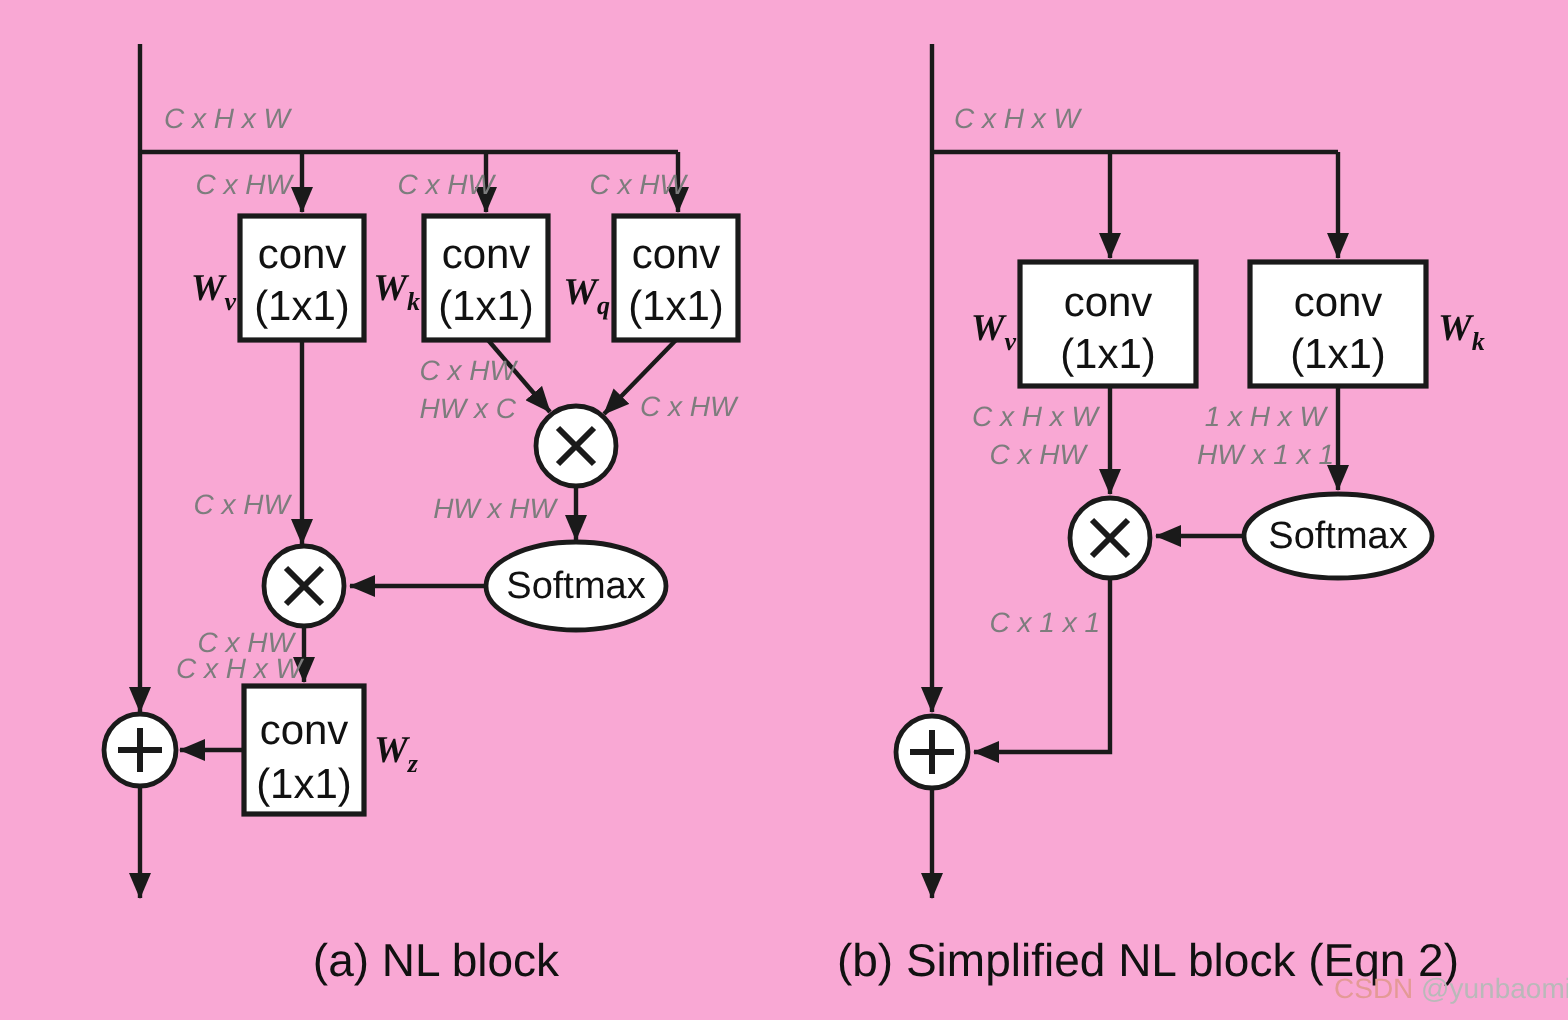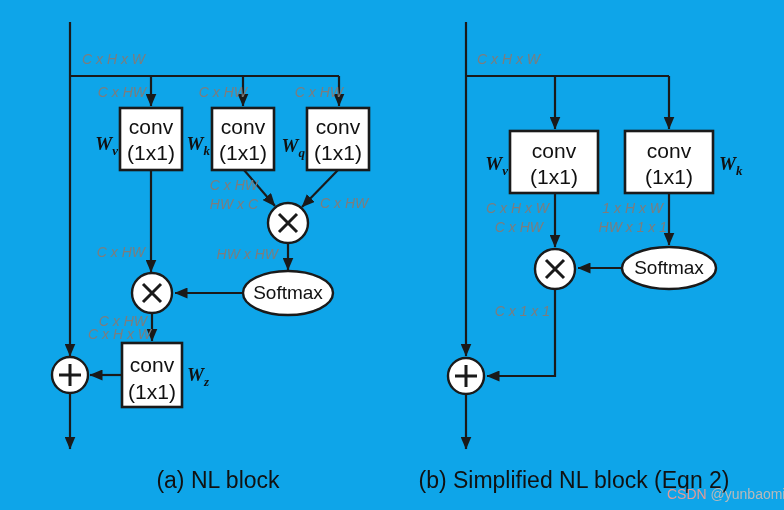--- a/index.html
+++ b/index.html
@@ -1,16 +1,16 @@
 <!DOCTYPE html>
 <html><head>
 <meta charset="utf-8">
 <style>
   html,body{margin:0;padding:0;background:#ffffff;}
-  .stage{position:relative;width:784px;height:510px;background:#0ea5e9;overflow:hidden;}
+  .stage{position:relative;width:784px;height:510px;background:#f9a8d4;overflow:hidden;}
   svg text{font-family:"Liberation Sans",sans-serif;}
   .dim{font-style:italic;font-size:14px;fill:#7d7d7d;}
   .boxlbl{font-size:21px;fill:#111;}
   .cap{font-size:23px;fill:#111;}
   .wlbl{font-family:"Liberation Serif",serif;font-style:italic;font-weight:bold;font-size:19px;fill:#111;}
   .wsub{font-size:13px;}
   .oplbl{font-size:19px;fill:#111;}
   .wm-brand{font-size:14px;fill:#e49a96;}
   .wm-handle{font-size:14px;fill:#b9b9b9;}
   .edge{stroke:#1a1a1a;stroke-width:2.2;fill:none;}

